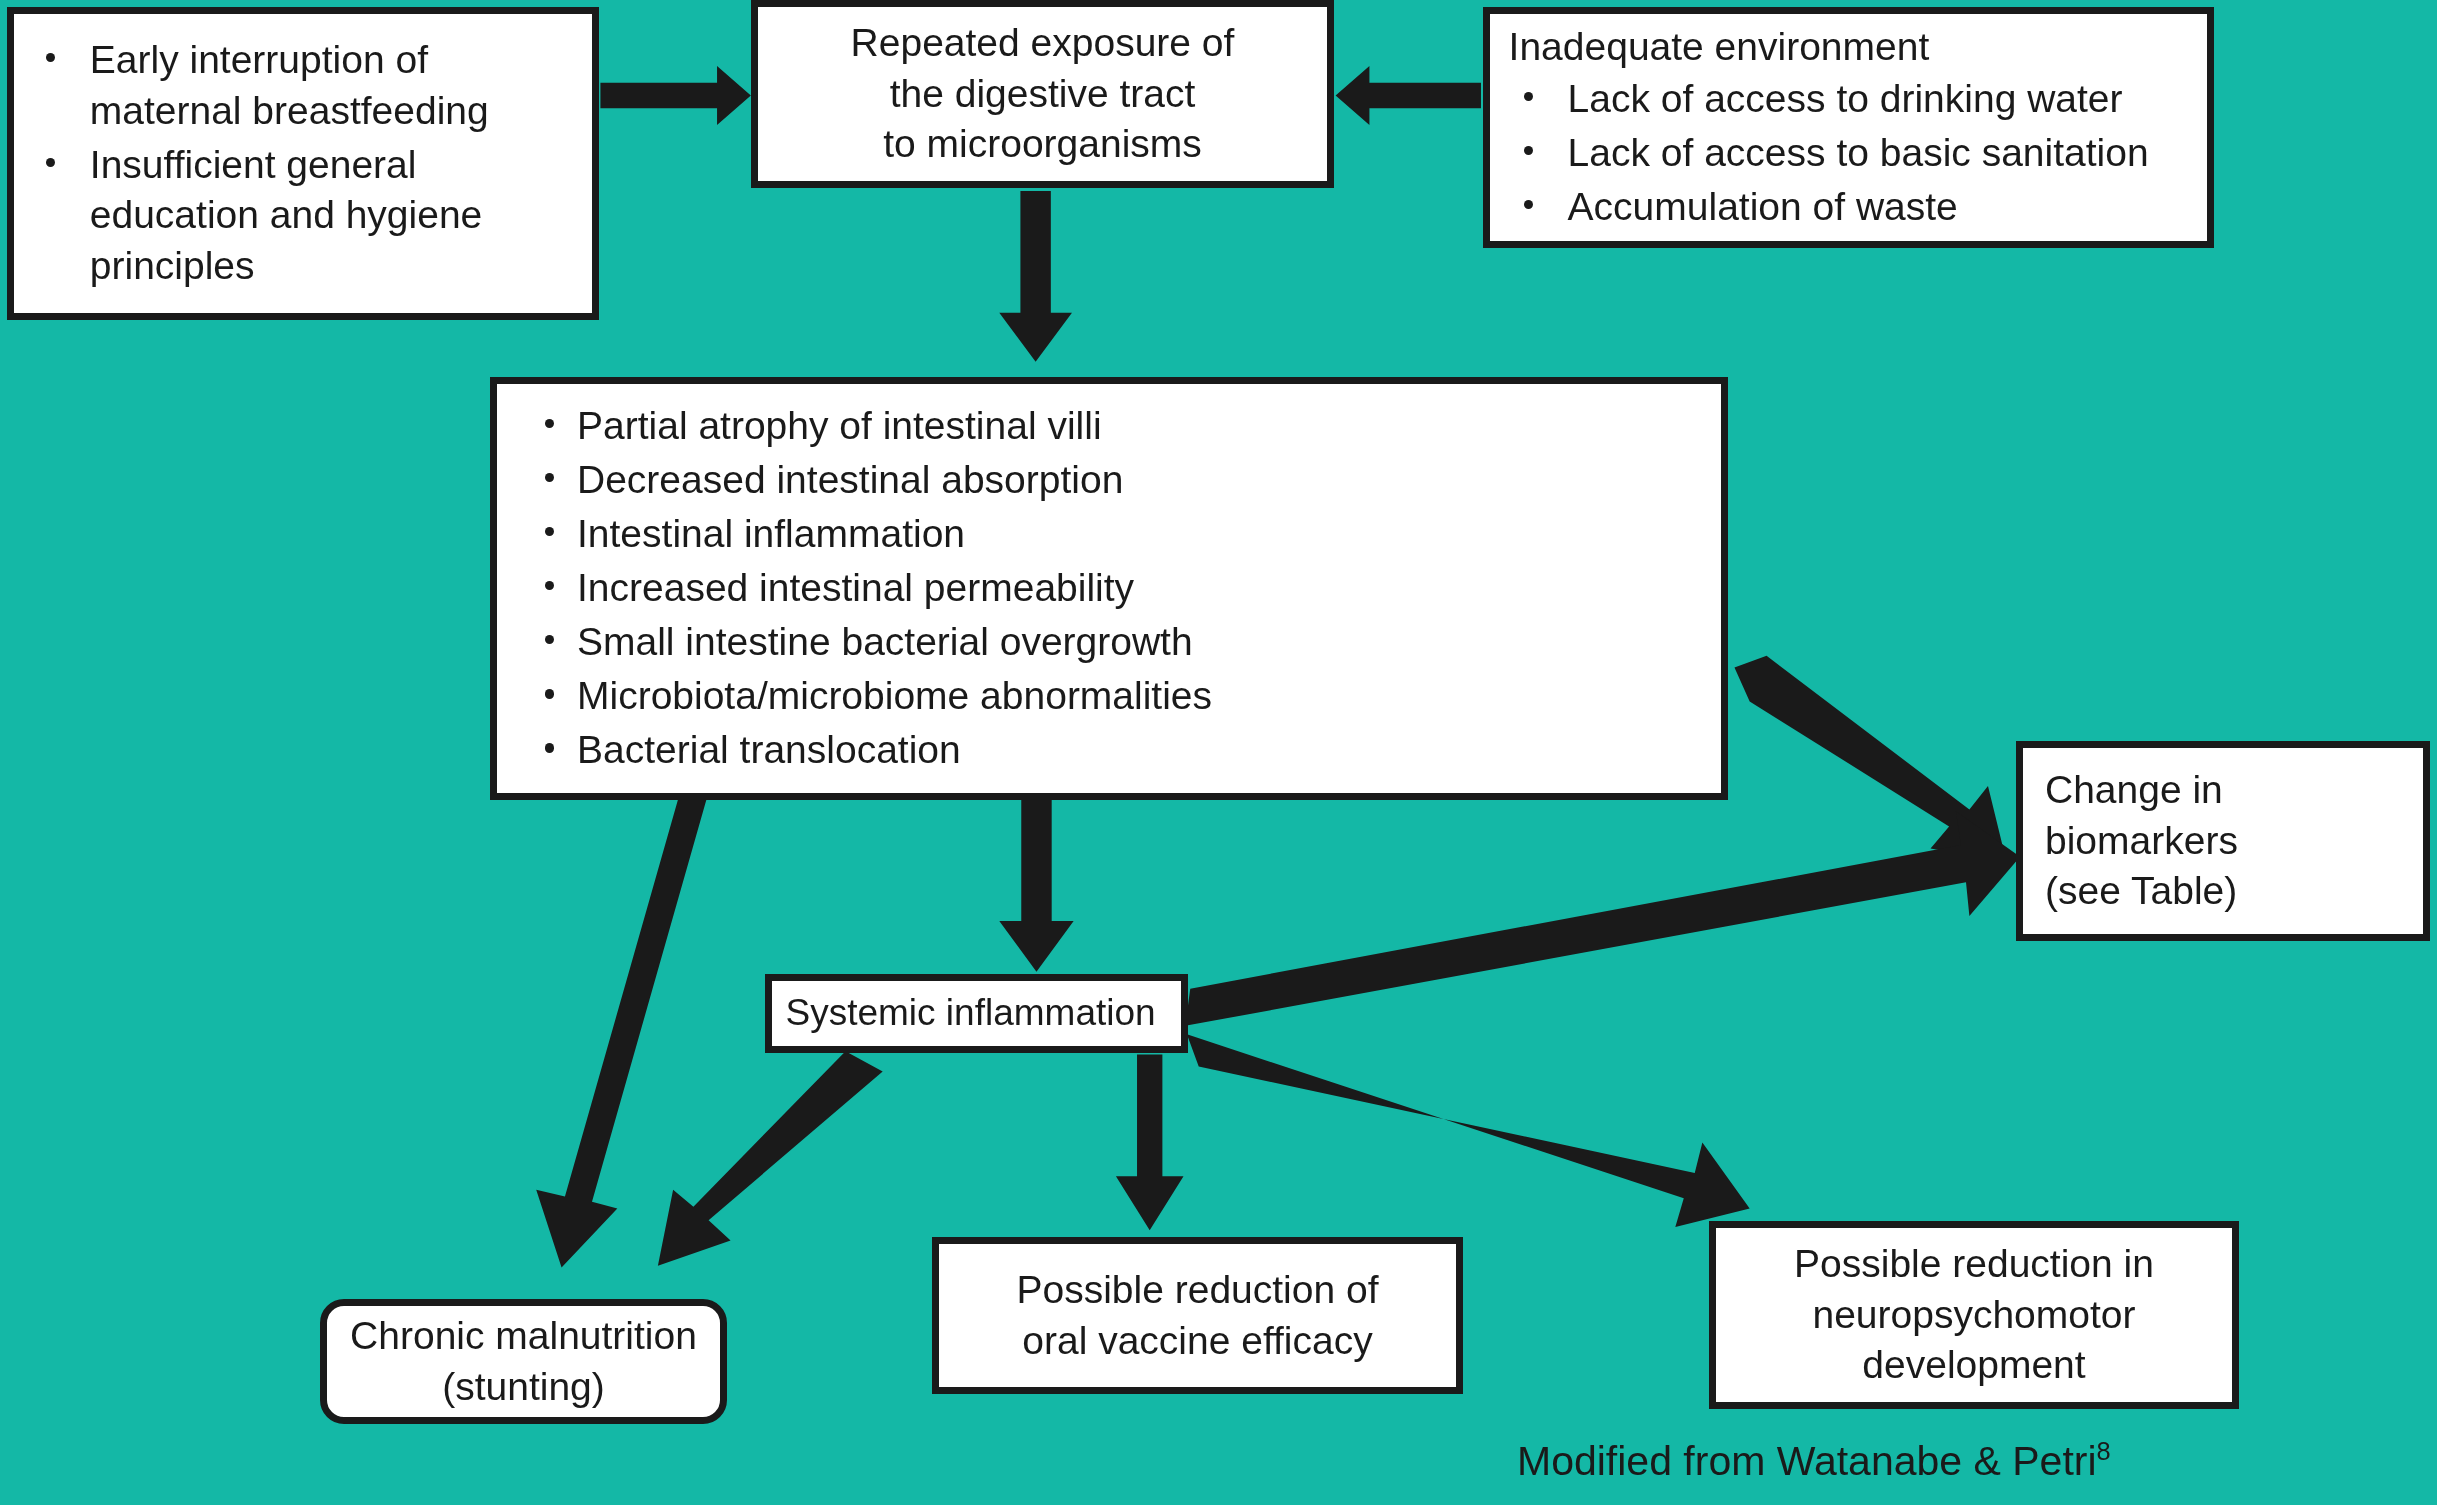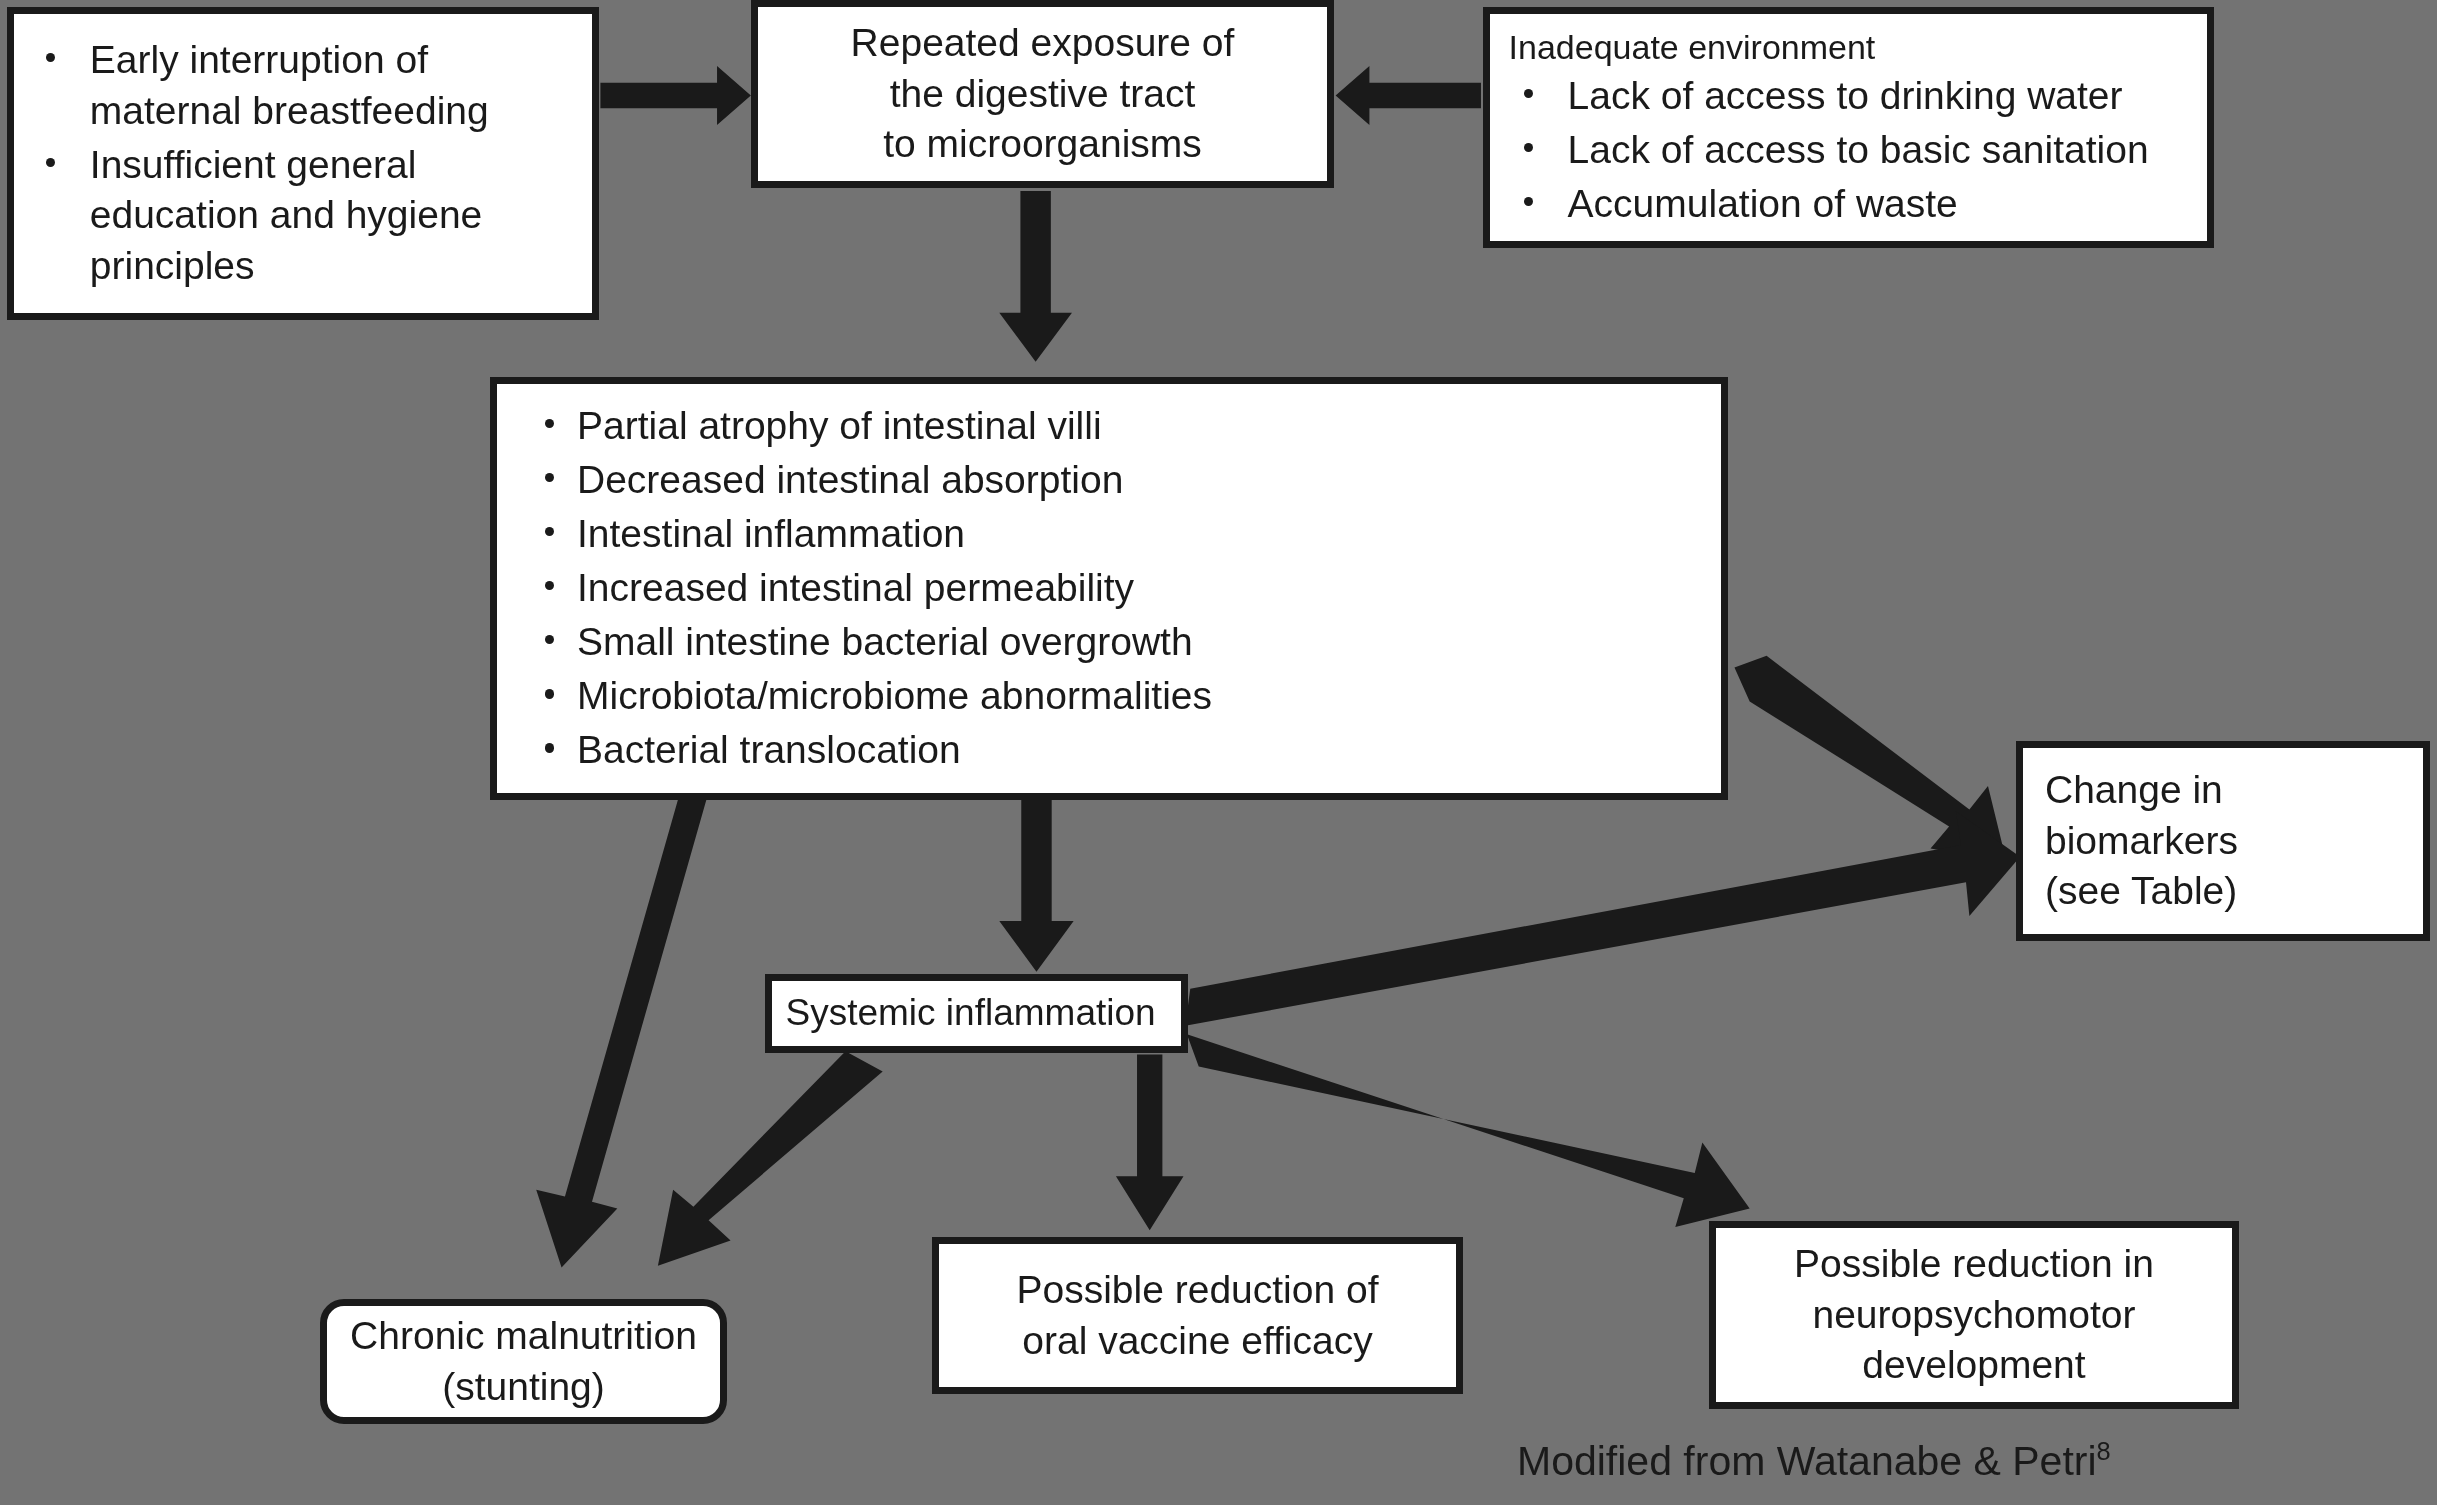--- a/index.html
+++ b/index.html
@@ -8,21 +8,21 @@
     background: #ffffff;
   }
   body {
     font-family: "Liberation Sans", sans-serif;
     color: #1a1a1a;
   }
   #canvas {
     position: relative;
     width: 2438px;
     height: 1505px;
-    background: #737373;
+    background: #14b8a6;
     overflow: hidden;
   }
   svg.arrow-layer {
     position: absolute;
     top: 0;
     left: 0;
     width: 2438px;
     height: 1505px;
     pointer-events: none;
   }
@@ -76,21 +76,21 @@
   #node-biomarkers  { left: 2016px; top: 741px;  width: 414px;  height: 200px;  padding: 12px 22px; }
   #node-systemic    { left: 765px;  top: 974px; width: 423px;  height: 79px;   padding: 0 13.5px;
                       align-items: flex-start; }
   #node-stunting    { left: 320px;  top: 1299px; width: 407px;  height: 125px;  padding: 0 12px; border-radius: 24px; }
   #node-vaccine     { left: 932px; top: 1237px; width: 531px;  height: 157px;  padding: 0 24px; }
   #node-neuro       { left: 1709px; top: 1221px; width: 530px;  height: 188px;  padding: 0 12px; }
 
   #node-social  .bullets li,
   #node-environment .bullets li { padding-left: 59px; }
   #node-environment .env-head {
-    font-size: 34px;
+    font-size: 39px;
     line-height: 1.30;
     margin: 0 0 1.7px 0;
   }
   #node-gut .bullets li { padding-left: 68px; }
   #node-gut .bullets li .dot { left: 36px; }
   #node-systemic .node-title { font-size: 37px; }
 
   .caption {
     position: absolute;
     left: 1517px;

